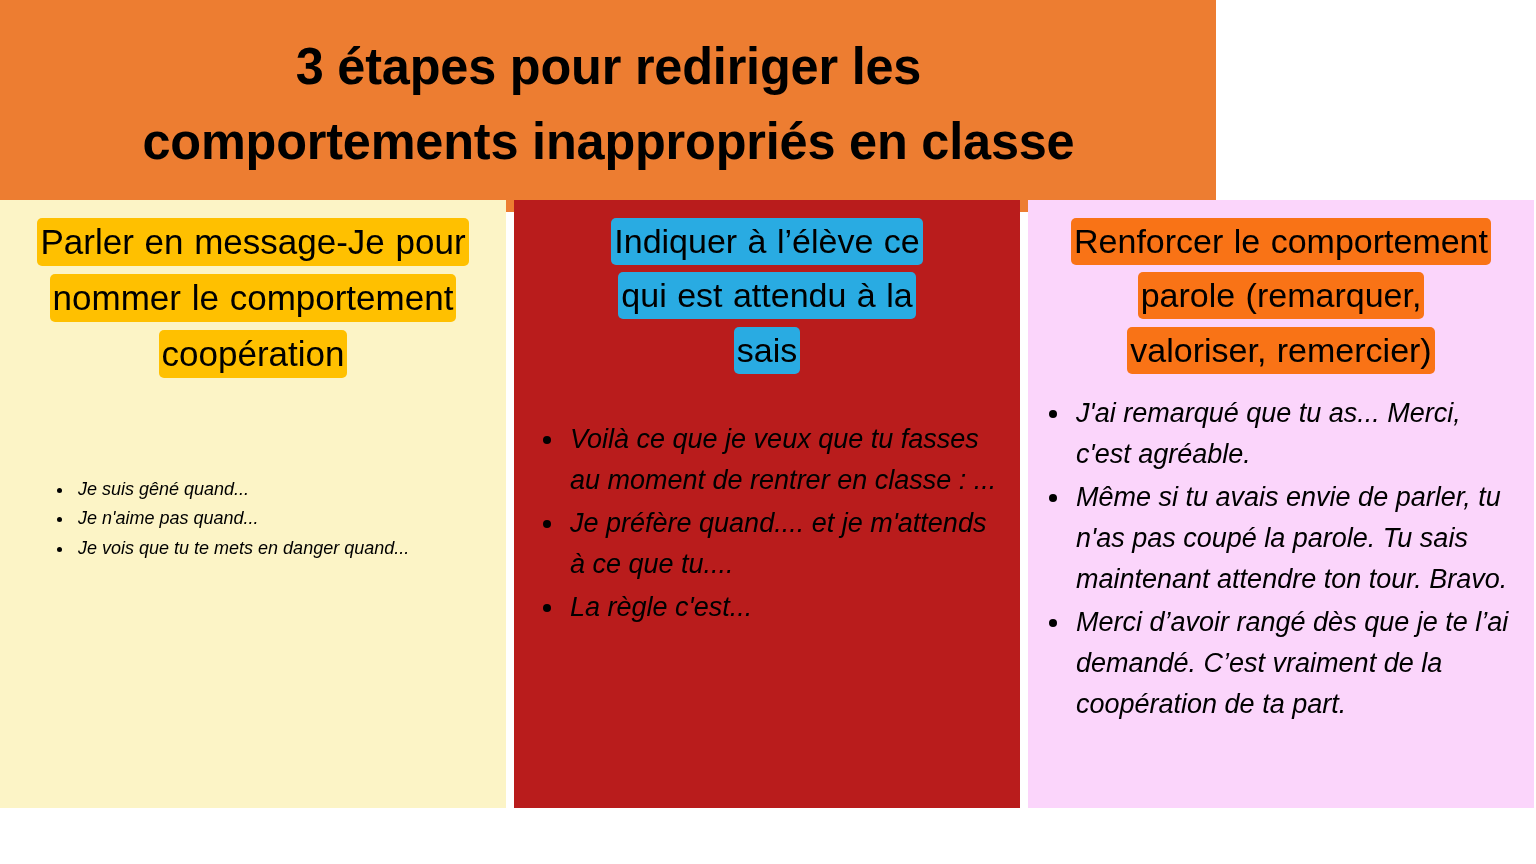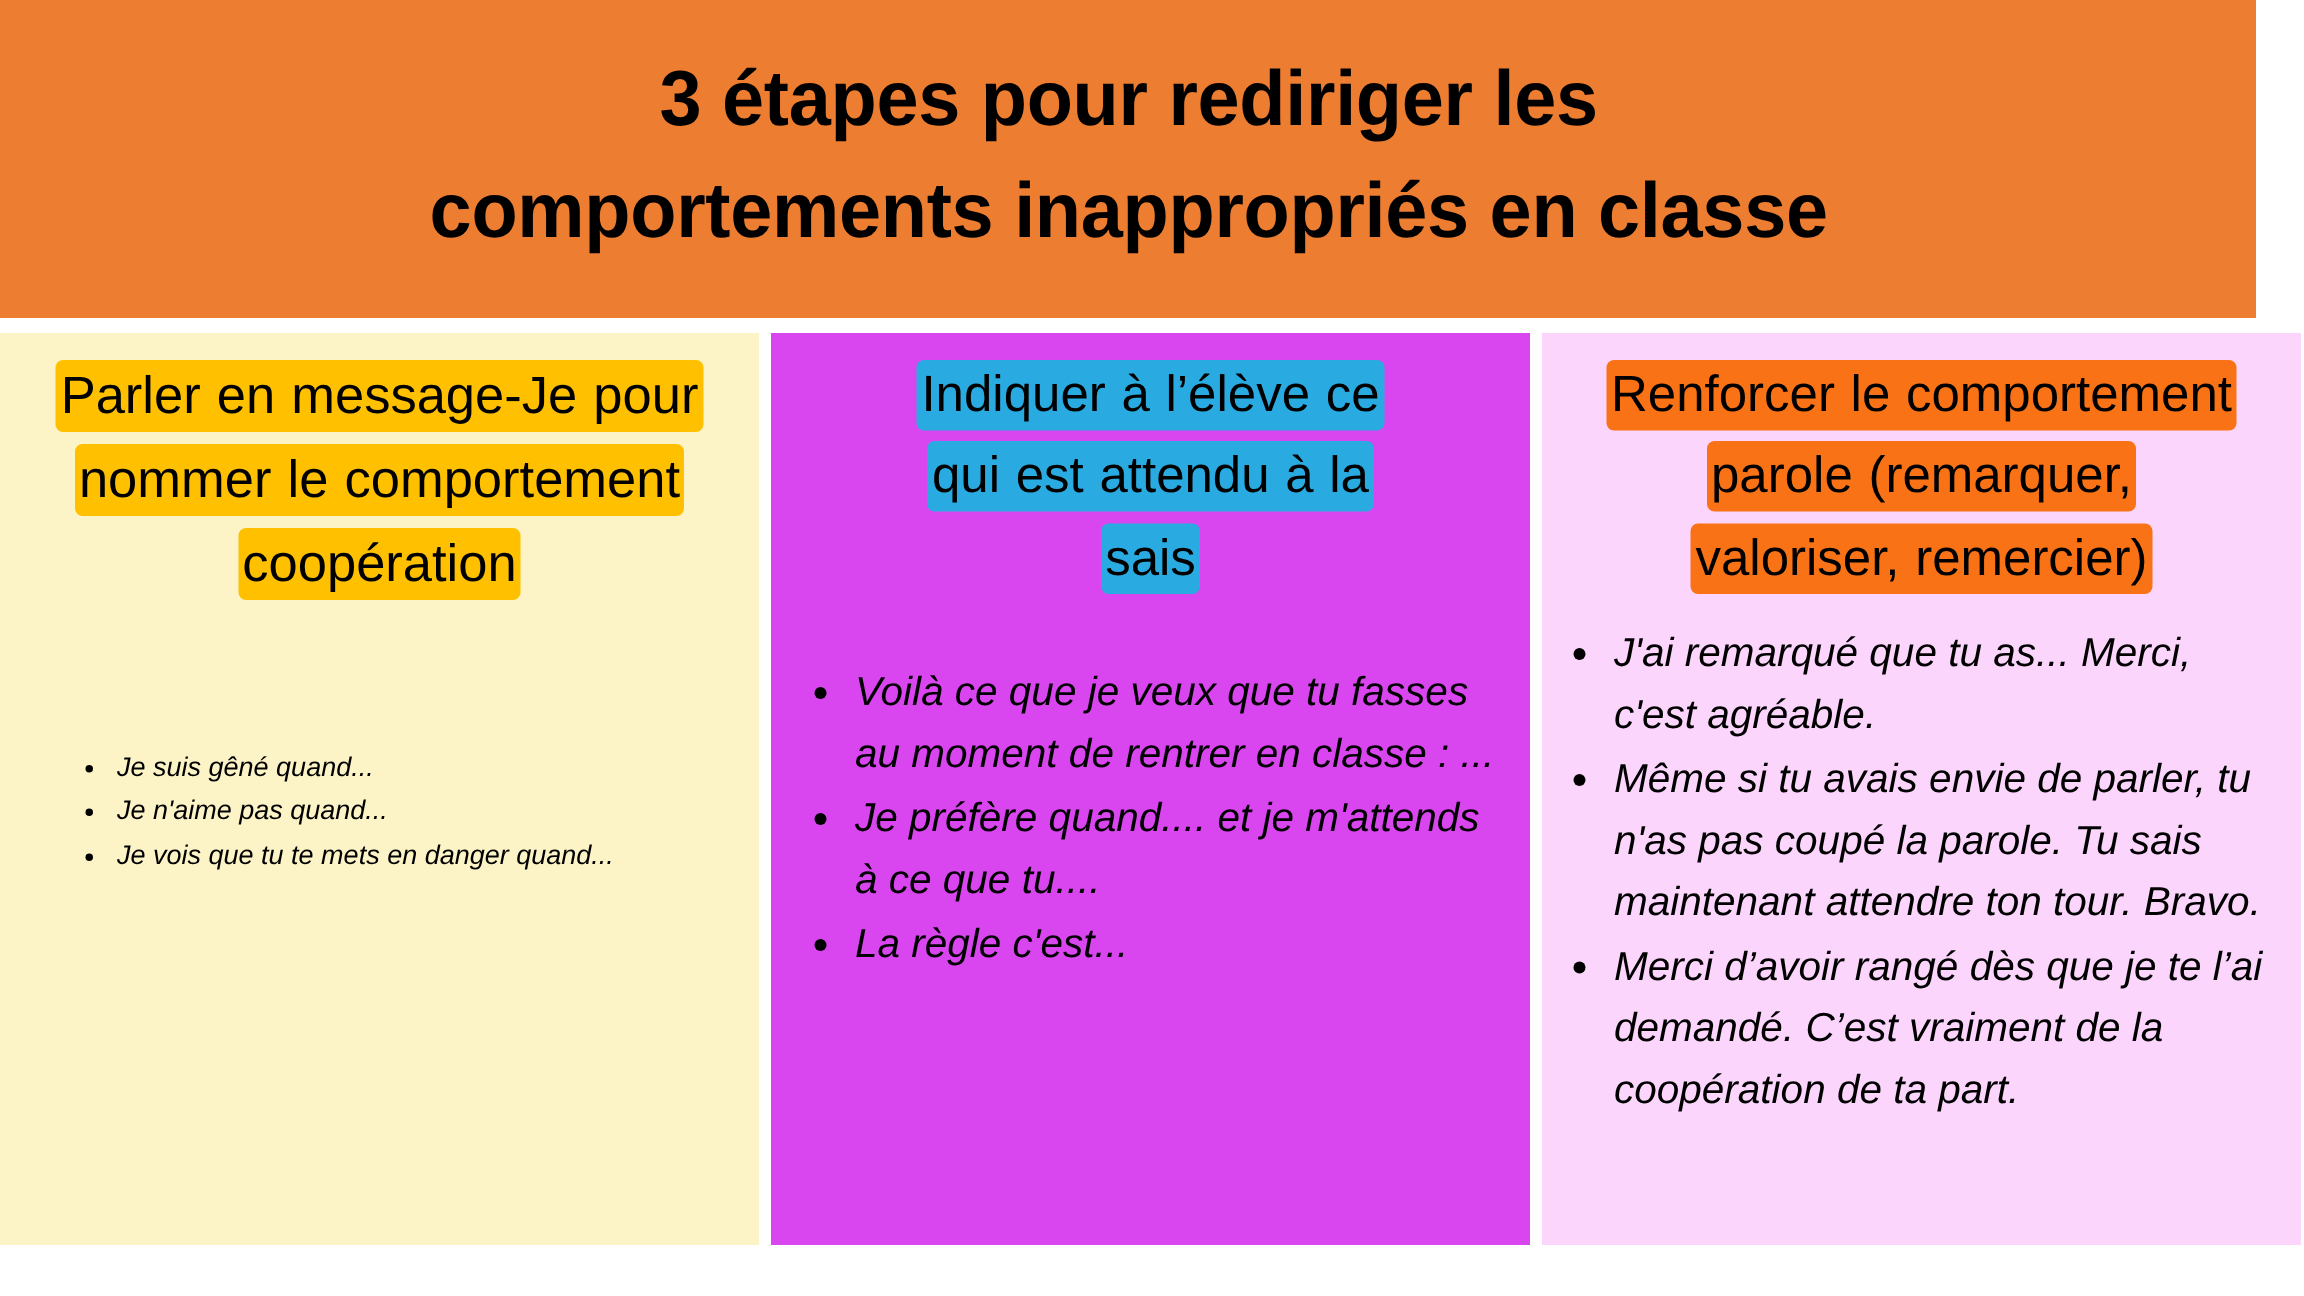--- a/index.html
+++ b/index.html
@@ -19,21 +19,21 @@
     width: 1536px;
     height: 864px;
     background: #ffffff;
   }
 
   
   .header {
     position: absolute;
     left: 0;
     top: 0;
-    width: 1504px;
+    width: 1216px;
     height: 212px;
     background: #ED7D31;
     display: flex;
     flex-direction: column;
     align-items: center;
     justify-content: center;
     box-sizing: border-box;
     padding: 6px 40px 10px 40px;
   }
   .header-line {
@@ -44,35 +44,35 @@
     letter-spacing: -0.2px;
     text-align: center;
     white-space: nowrap;
     transform: scaleX(0.97);
   }
 
   
   .columns {
     position: absolute;
     left: 0;
-    top: 222px;
+    top: 200px;
     width: 1536px;
     height: 608px;
     display: flex;
     gap: 8px;
   }
   .col {
     width: 506px;
     height: 608px;
     box-sizing: border-box;
     padding: 14px 8px 10px 8px;
     overflow: hidden;
   }
   .col-1 { background: #FCF4C6; }
-  .col-2 { background: #d946ef; }
+  .col-2 { background: #b91c1c; }
   .col-3 { background: #FBD5FB; }
 
   
   .col-title {
     text-align: center;
     font-size: 35px;
     line-height: 1.6;
     color: #000000;
     margin: 0 0 8px 0;
     word-spacing: 1px;

